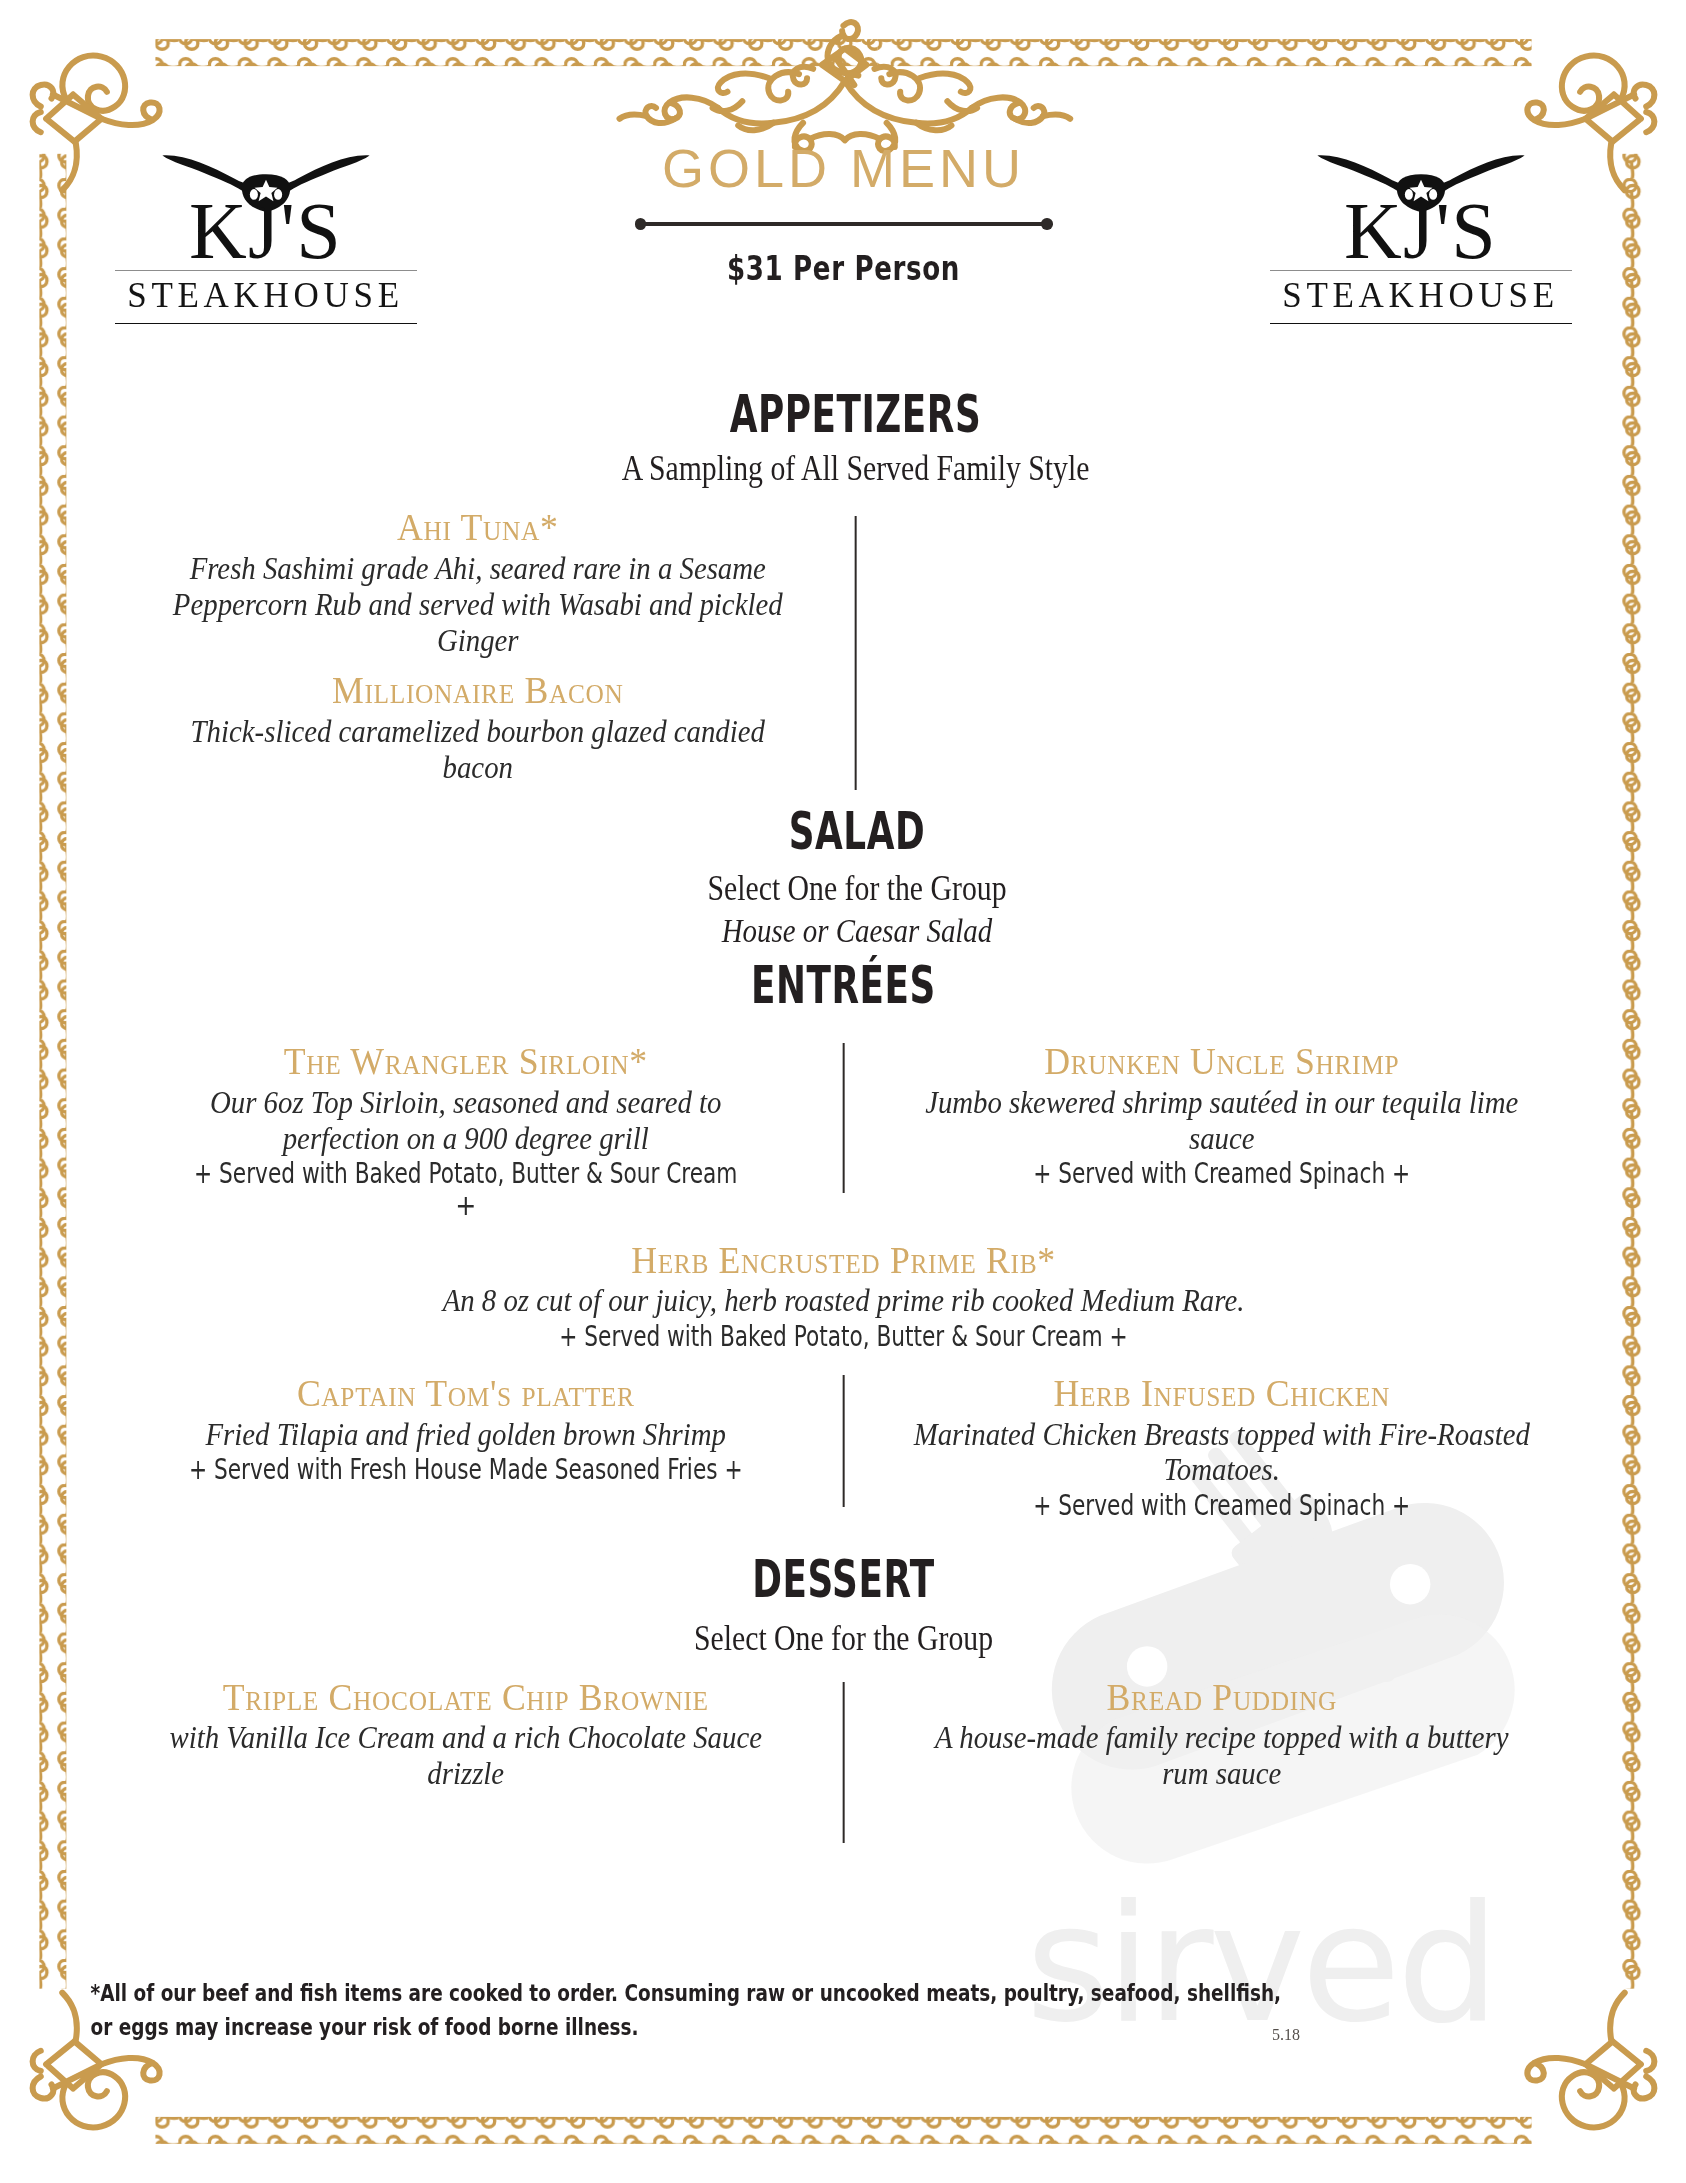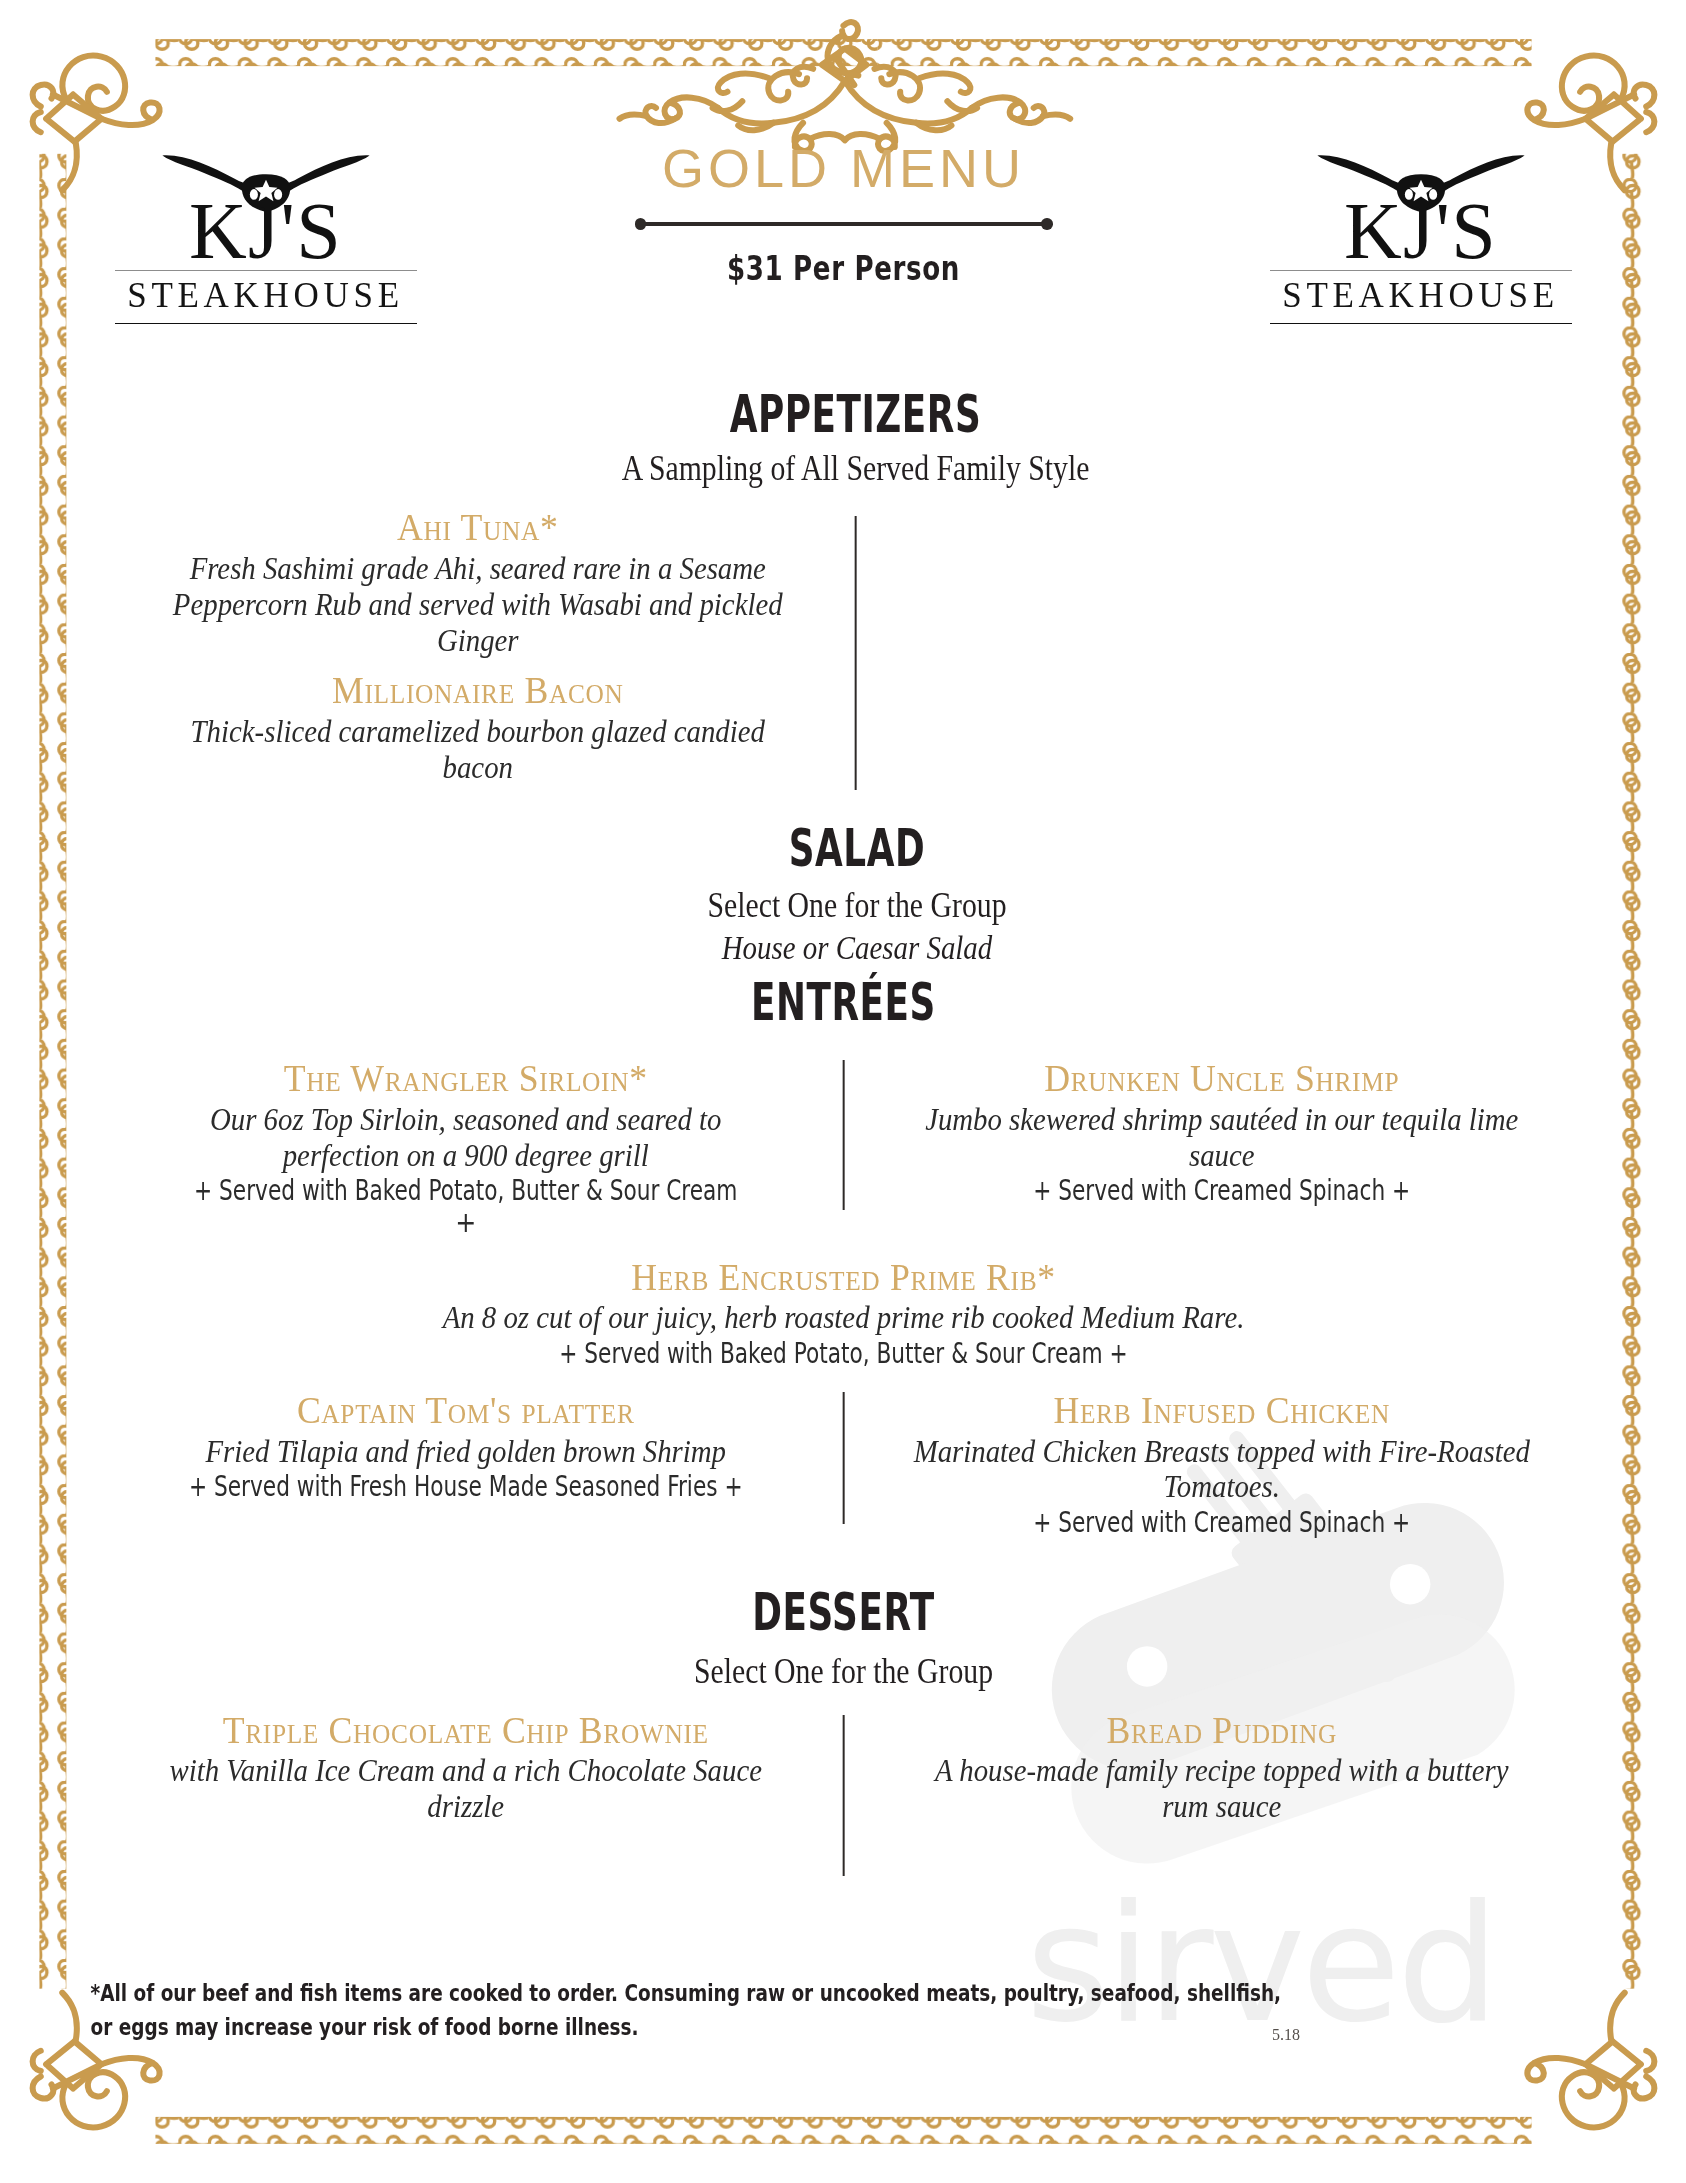--- a/index.html
+++ b/index.html
@@ -439,21 +439,21 @@
             <div class="dish-desc">Fresh Sashimi grade Ahi, seared rare in a Sesame Peppercorn Rub and served with Wasabi and pickled Ginger</div>
           </div>
           <div class="dish" style="margin-top:10.8px;">
             <div class="dish-name">Millionaire Bacon</div>
             <div class="dish-desc">Thick-sliced caramelized bourbon glazed candied bacon</div>
           </div>
         </div>
       </div>
     </div>
 
-    <div style="margin-top:33px;padding-left:27px;">
+    <div style="margin-top:16px;padding-left:27px;">
       <div class="section-head">SALAD</div>
       <div class="section-sub" style="margin-top:12px;">Select One for the Group</div>
       <div class="section-sub italic" style="margin-top:4px;">House or Caesar Salad</div>
     </div>
 
     <div style="margin-top:10.8px;">
       <div class="section-head">ENTRÉES</div>
 
       <div class="cols" style="margin-top:28px;">
         <span class="vdivider" style="top:2.7px; height:150px;"></span>
@@ -496,21 +496,21 @@
         <div class="col">
           <div class="dish">
             <div class="dish-name">Herb Infused Chicken</div>
             <div class="dish-desc">Marinated Chicken Breasts topped with Fire-Roasted Tomatoes.</div>
             <div class="dish-served">+ Served with Creamed Spinach +</div>
           </div>
         </div>
       </div>
     </div>
 
-    <div style="margin-top:44px;">
+    <div style="margin-top:28px;">
       <div class="section-head">DESSERT</div>
       <div class="section-sub" style="margin-top:13.5px;">Select One for the Group</div>
 
       <div class="cols" style="margin-top:17.5px;">
         <span class="vdivider" style="top:6.7px; height:161px;"></span>
 
         <div class="col">
           <div class="dish">
             <div class="dish-name" style="padding:0 81px;">Triple Chocolate Chip Brownie</div>
             <div class="dish-desc">with Vanilla Ice Cream and a rich Chocolate Sauce drizzle</div>

